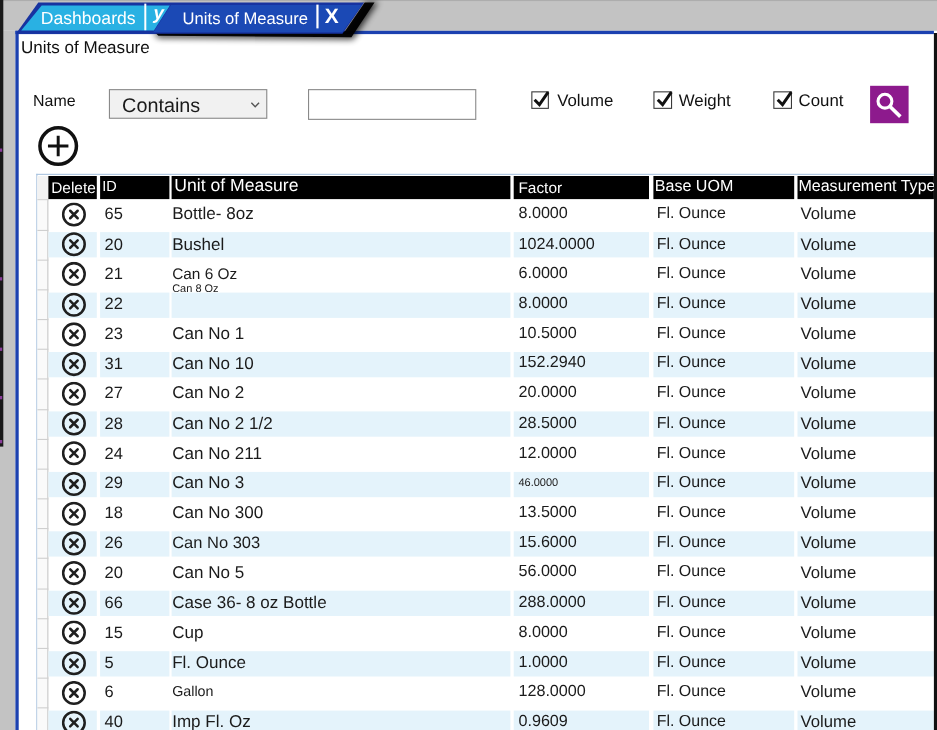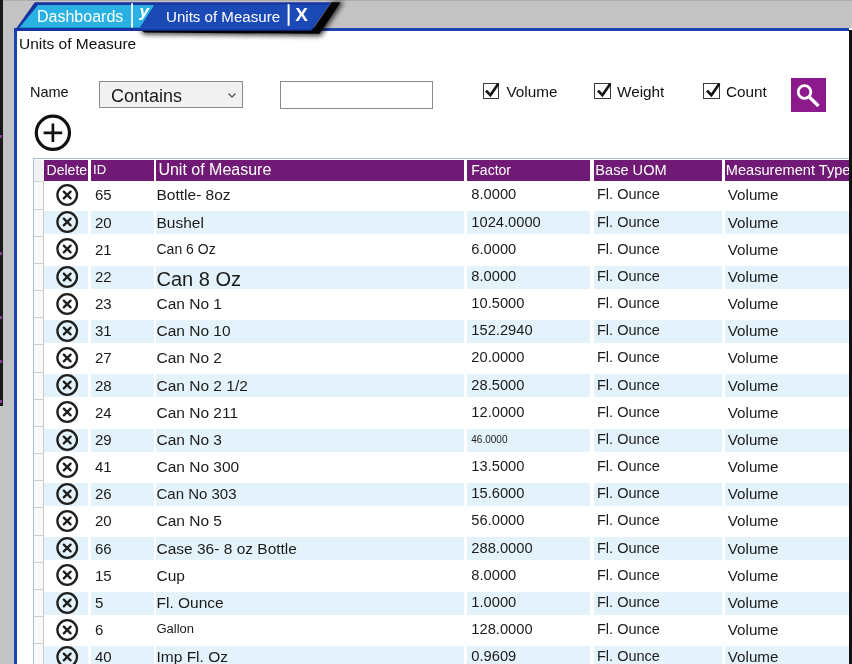--- a/index.html
+++ b/index.html
@@ -1,20 +1,20 @@
 <!DOCTYPE html>
 <html><head><meta charset="utf-8"><style>
   * { margin:0; padding:0; box-sizing:border-box; }
   html,body { width:852px; height:664px; overflow:hidden; background:#fff;
     font-family:"Liberation Sans", sans-serif; position:relative; }
   .abs { position:absolute; }
   .ct { position:absolute; line-height:27.17px; color:#1b1b1b; white-space:nowrap; }
   .st { position:absolute; background:#e4f3fb; }
   .delico { position:absolute; }
-  .hc { position:absolute; top:159.8px; height:21.6px; background:#701a75;
+  .hc { position:absolute; top:159.8px; height:21.6px; background:#000000;
     color:#fff; line-height:20.6px; white-space:nowrap; overflow:visible; }
   .cblbl { position:absolute; font-size:15.3px; color:#111; top:83px; line-height:17px; }
   .cbox { position:absolute; top:82.5px; width:16.5px; height:16px; background:#fff; border:1.6px solid #3a3a3a; }
 </style></head>
 <body>
 
 <div class="abs" style="left:0;top:0;width:852px;height:28.3px;background:#c3c3c3"></div>
 <div class="abs" style="left:0;top:0;width:852px;height:1px;background:#adadad"></div>
 
 <div class="abs" style="left:0;top:28px;width:14px;height:636px;background:#c3c3c3"></div>
@@ -157,21 +157,21 @@
 <div class="st" style="left:91.0px;top:265.5px;width:62.8px;height:23.0px"></div>
 <div class="st" style="left:155.8px;top:265.5px;width:308.4px;height:23.0px"></div>
 <div class="st" style="left:467.0px;top:265.5px;width:123.4px;height:23.0px"></div>
 <div class="st" style="left:593.7px;top:265.5px;width:128.0px;height:23.0px"></div>
 <div class="st" style="left:724.5px;top:265.5px;width:124.5px;height:23.0px"></div>
 <svg class="delico" style="left:56.4px;top:265.5px" width="23" height="23" viewBox="0 0 23 23">
     <circle cx="11.2" cy="11" r="9.8" fill="none" stroke="#1f1f1f" stroke-width="2.3"></circle>
     <path d="M7.8 7.6 L14.6 14.4 M14.6 7.6 L7.8 14.4" stroke="#1f1f1f" stroke-width="2.3" stroke-linecap="round" fill="none"></path>
   </svg>
 <div class="ct" style="left:95px;top:262.9px;font-size:15px">22</div>
-<div class="ct" style="left:156.5px;top:266px;font-size:20px">Can 8 Oz</div>
+<div class="ct" style="left:156.5px;top:249px;font-size:10px">Can 8 Oz</div>
 <div class="ct" style="left:471.3px;top:262.9px;font-size:14.7px">8.0000</div>
 <div class="ct" style="left:597px;top:262.9px;font-size:14.5px">Fl. Ounce</div>
 <div class="ct" style="left:727.8px;top:262.9px;font-size:15.2px">Volume</div>
 <svg class="delico" style="left:56.4px;top:292.7px" width="23" height="23" viewBox="0 0 23 23">
     <circle cx="11.2" cy="11" r="9.8" fill="none" stroke="#1f1f1f" stroke-width="2.3"></circle>
     <path d="M7.8 7.6 L14.6 14.4 M14.6 7.6 L7.8 14.4" stroke="#1f1f1f" stroke-width="2.3" stroke-linecap="round" fill="none"></path>
   </svg>
 <div class="ct" style="left:95px;top:290.1px;font-size:15px">23</div>
 <div class="ct" style="left:156.5px;top:290.1px;font-size:15.5px">Can No 1</div>
 <div class="ct" style="left:471.3px;top:290.1px;font-size:14.7px">10.5000</div>
@@ -237,21 +237,21 @@
   </svg>
 <div class="ct" style="left:95px;top:425.9px;font-size:15px">29</div>
 <div class="ct" style="left:156.5px;top:425.9px;font-size:15.5px">Can No 3</div>
 <div class="ct" style="left:471.3px;top:425.9px;font-size:10px">46.0000</div>
 <div class="ct" style="left:597px;top:425.9px;font-size:14.5px">Fl. Ounce</div>
 <div class="ct" style="left:727.8px;top:425.9px;font-size:15.2px">Volume</div>
 <svg class="delico" style="left:56.4px;top:455.7px" width="23" height="23" viewBox="0 0 23 23">
     <circle cx="11.2" cy="11" r="9.8" fill="none" stroke="#1f1f1f" stroke-width="2.3"></circle>
     <path d="M7.8 7.6 L14.6 14.4 M14.6 7.6 L7.8 14.4" stroke="#1f1f1f" stroke-width="2.3" stroke-linecap="round" fill="none"></path>
   </svg>
-<div class="ct" style="left:95px;top:453.1px;font-size:15px">41</div>
+<div class="ct" style="left:95px;top:453.1px;font-size:15px">18</div>
 <div class="ct" style="left:156.5px;top:453.1px;font-size:15.5px">Can No 300</div>
 <div class="ct" style="left:471.3px;top:453.1px;font-size:14.7px">13.5000</div>
 <div class="ct" style="left:597px;top:453.1px;font-size:14.5px">Fl. Ounce</div>
 <div class="ct" style="left:727.8px;top:453.1px;font-size:15.2px">Volume</div>
 <div class="st" style="left:44.0px;top:482.9px;width:44.0px;height:23.0px"></div>
 <div class="st" style="left:91.0px;top:482.9px;width:62.8px;height:23.0px"></div>
 <div class="st" style="left:155.8px;top:482.9px;width:308.4px;height:23.0px"></div>
 <div class="st" style="left:467.0px;top:482.9px;width:123.4px;height:23.0px"></div>
 <div class="st" style="left:593.7px;top:482.9px;width:128.0px;height:23.0px"></div>
 <div class="st" style="left:724.5px;top:482.9px;width:124.5px;height:23.0px"></div>

